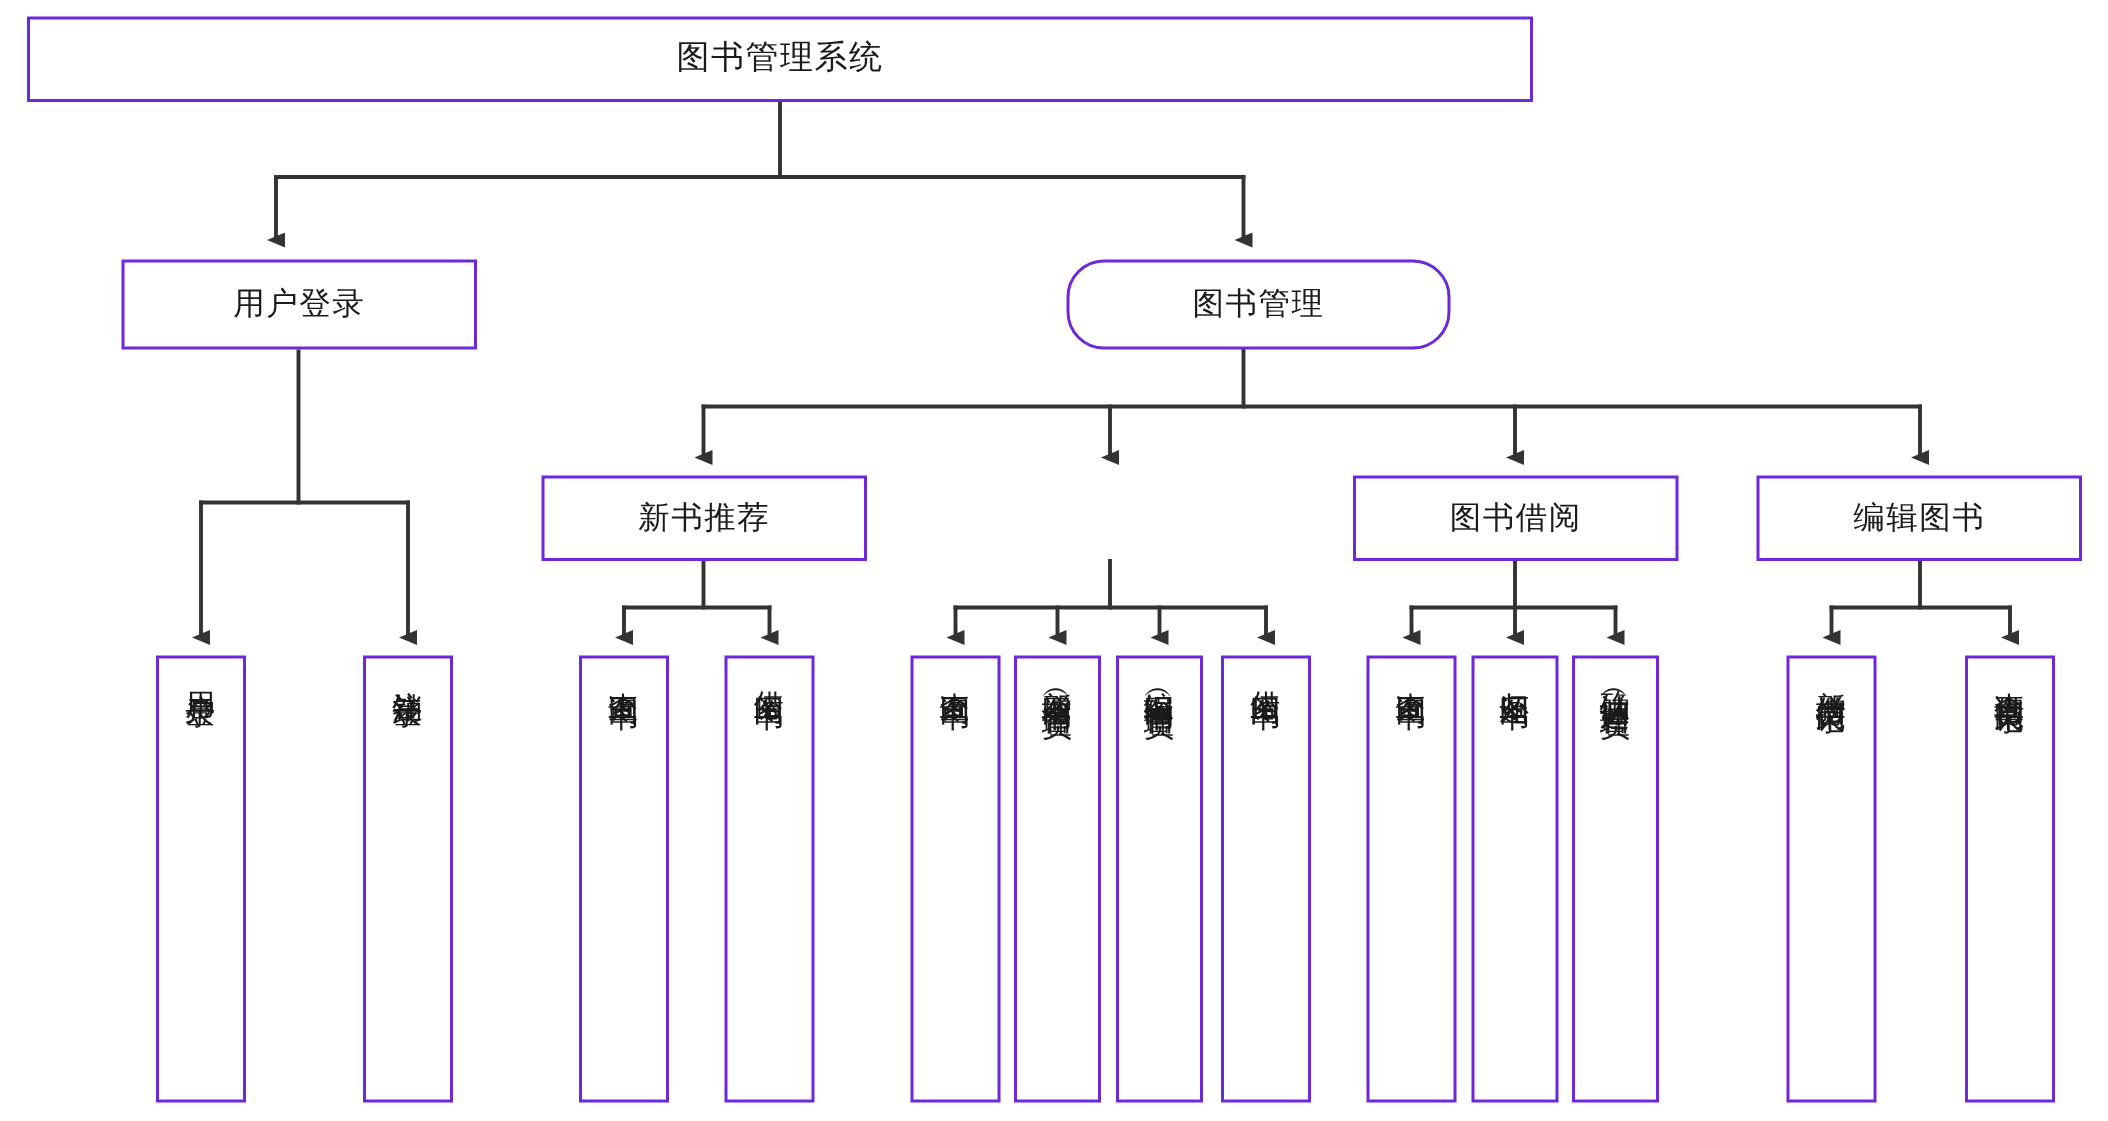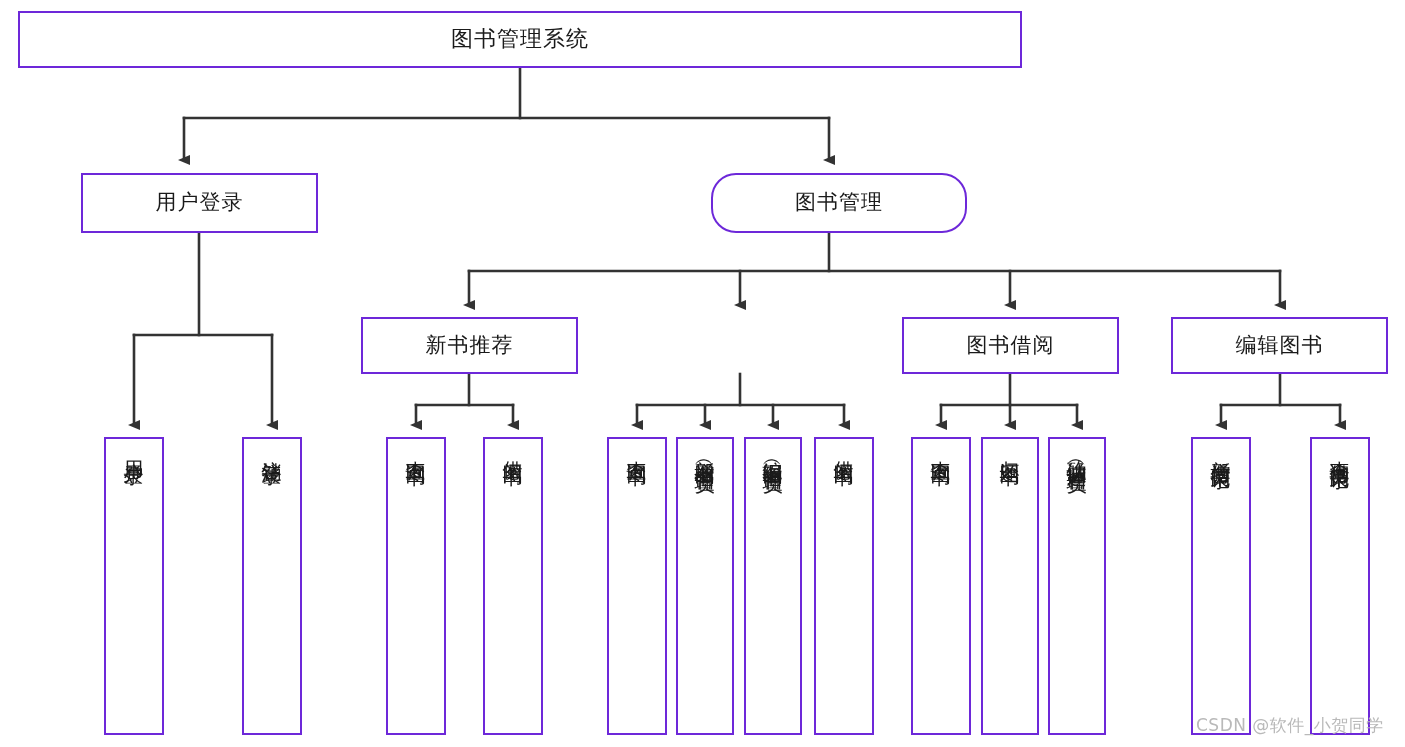--- a/index.html
+++ b/index.html
@@ -190,15 +190,14 @@
   </div>
 
   <div class="node leaf" style="left:1191px; top:437px; width:60px; height:298px;">
     <span class="vtext">新增借阅记录</span>
   </div>
 
   <div class="node leaf" style="left:1310px; top:437px; width:60px; height:298px;">
     <span class="vtext">查询借阅记录</span>
   </div>
 
-  <div class="wm" style="left:1196px; top:714px;">CSDN @软件_小贺同学</div>
 
 </div>
 
 </body></html>

